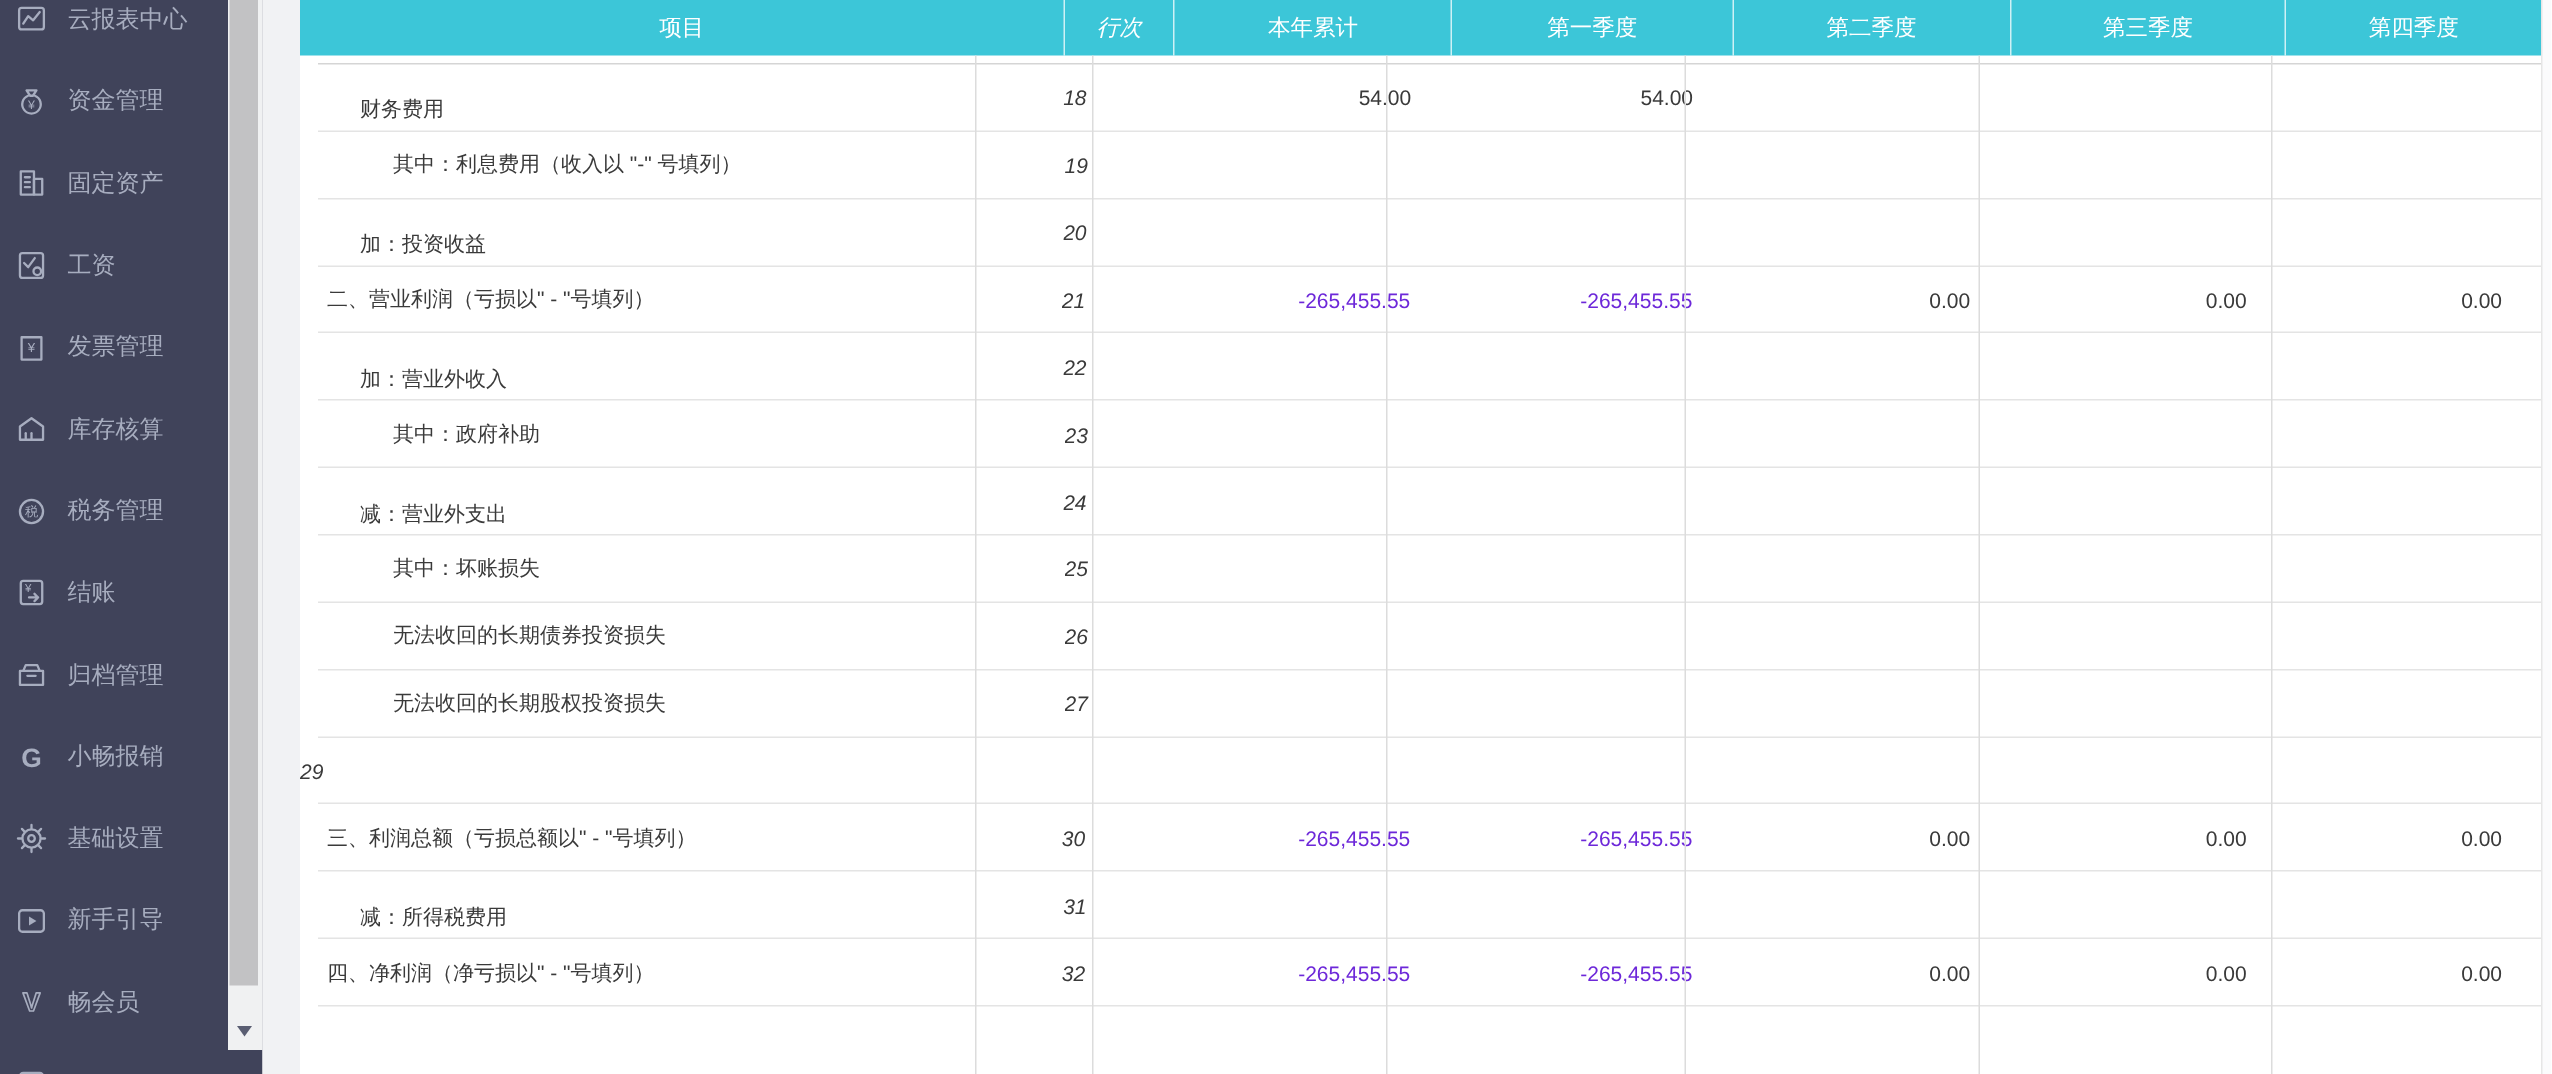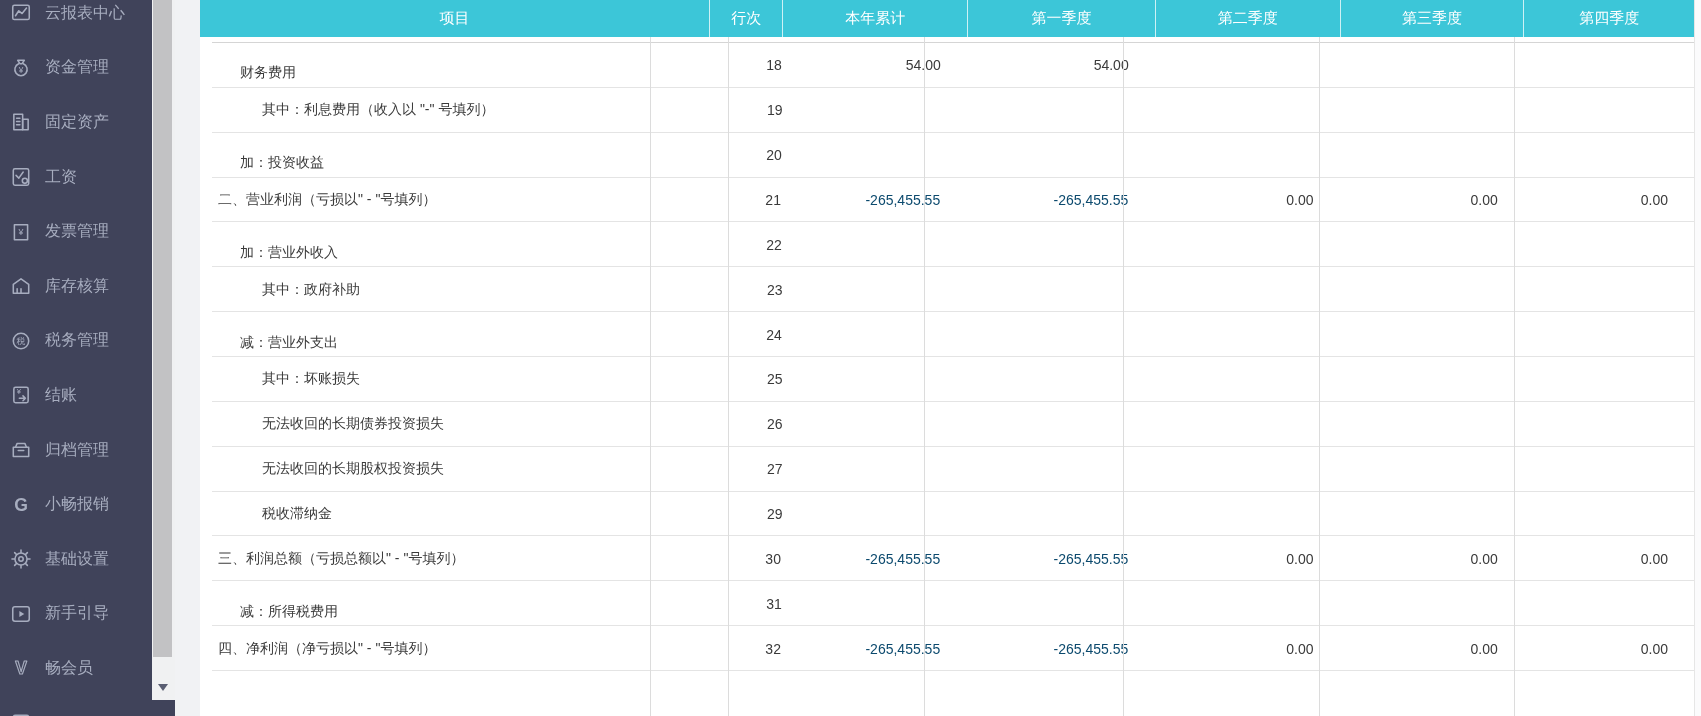--- a/index.html
+++ b/index.html
@@ -27,31 +27,31 @@
   .thead{display:flex;height:37px;background:#3cc6d8;}
   .th{display:flex;align-items:center;justify-content:center;color:#fff;font-size:15px;
       box-sizing:border-box;border-right:1px solid rgba(255,255,255,.75);}
   .th:last-child{border-right:none;}
   .header-underline{position:absolute;top:42px;left:12px;width:1482px;height:1px;background:#d5d5d5;}
   .tbody{position:absolute;top:43px;left:0;width:1494px;}
   .trow{display:flex;height:44.87px;align-items:center;position:relative;}
   .trow::after{content:"";position:absolute;left:12px;right:0;bottom:0;height:1px;background:#e4e4e4;}
   .cell{box-sizing:border-box;font-size:14px;color:#3a3a3a;white-space:nowrap;overflow:hidden;}
   .c0{width:541px;}
-  .c1{width:78px;text-align:right;}
+  .c1{width:78px;text-align:left;font-style:italic;}
   .c2{width:196px;}
   .c3{width:199px;}
   .c4{width:196px;}
   .c5{width:195px;}
   .c6{width:180px;text-align:center;}
   .val{text-align:right;padding-right:26px;}
   .ind0{padding-left:18px;}
   .ind1{padding-left:40px;margin-top:16px;}
   .ind2{padding-left:62px;}
-  .neg{color:#0c4a6e;}
+  .neg{color:#6d28d9;}
   .col-line{position:absolute;top:37px;bottom:0;width:1px;background:#dcdcdc;}
 </style>
 </head>
 <body>
 
 <div class="app">
 
   <aside class="sidebar">
     <div class="sidebar-items" id="sidebar-items">
         <div class="sidebar-item">
@@ -298,21 +298,20 @@
         <div class="trow">
           <div class="cell c0 ind2">无法收回的长期股权投资损失</div>
           <div class="cell c1">27</div>
           <div class="cell val c2"></div>
           <div class="cell val c3"></div>
           <div class="cell val c4"></div>
           <div class="cell val c5"></div>
           <div class="cell val c6"></div>
         </div>
         <div class="trow">
-          <div class="cell c0 ind2">税收滞纳金</div>
           <div class="cell c1">29</div>
           <div class="cell val c2"></div>
           <div class="cell val c3"></div>
           <div class="cell val c4"></div>
           <div class="cell val c5"></div>
           <div class="cell val c6"></div>
         </div>
         <div class="trow">
           <div class="cell c0 ind0">三、利润总额（亏损总额以" - "号填列）</div>
           <div class="cell c1">30</div>

